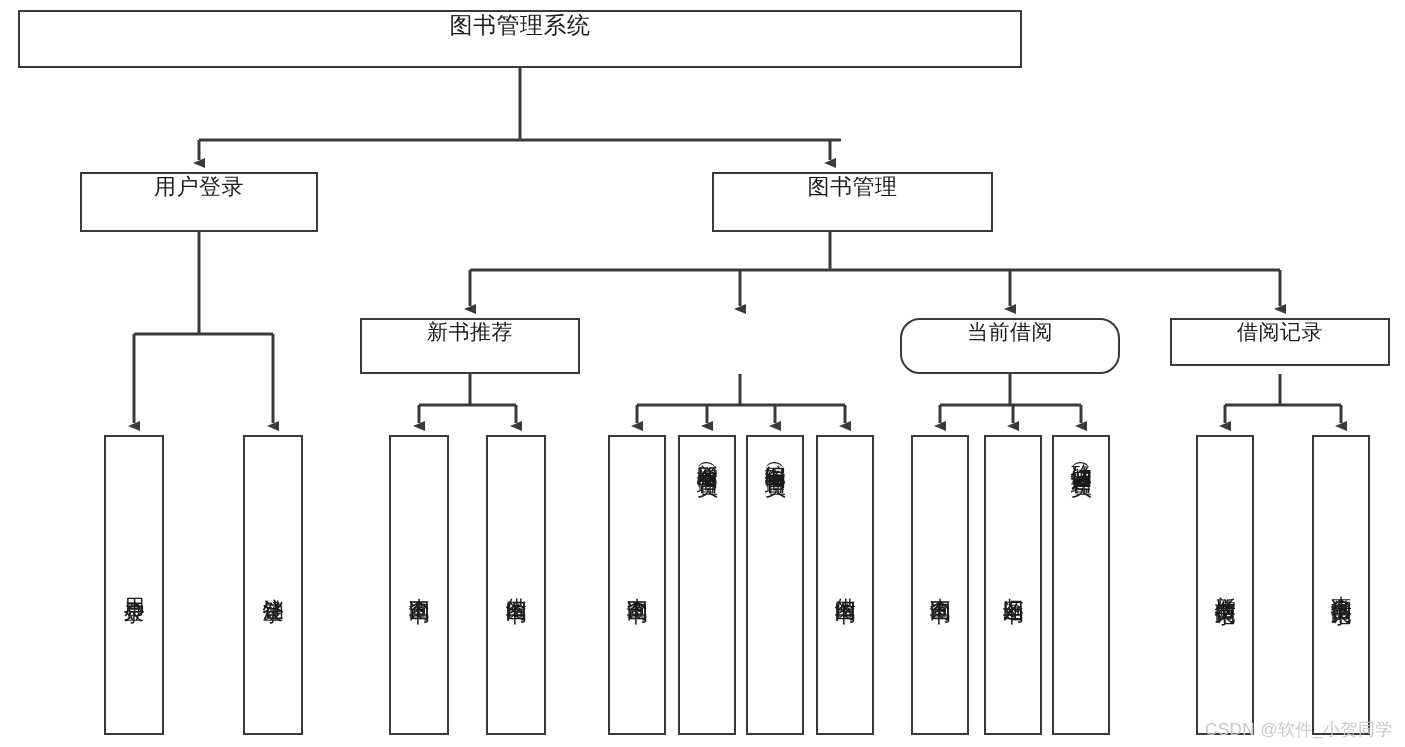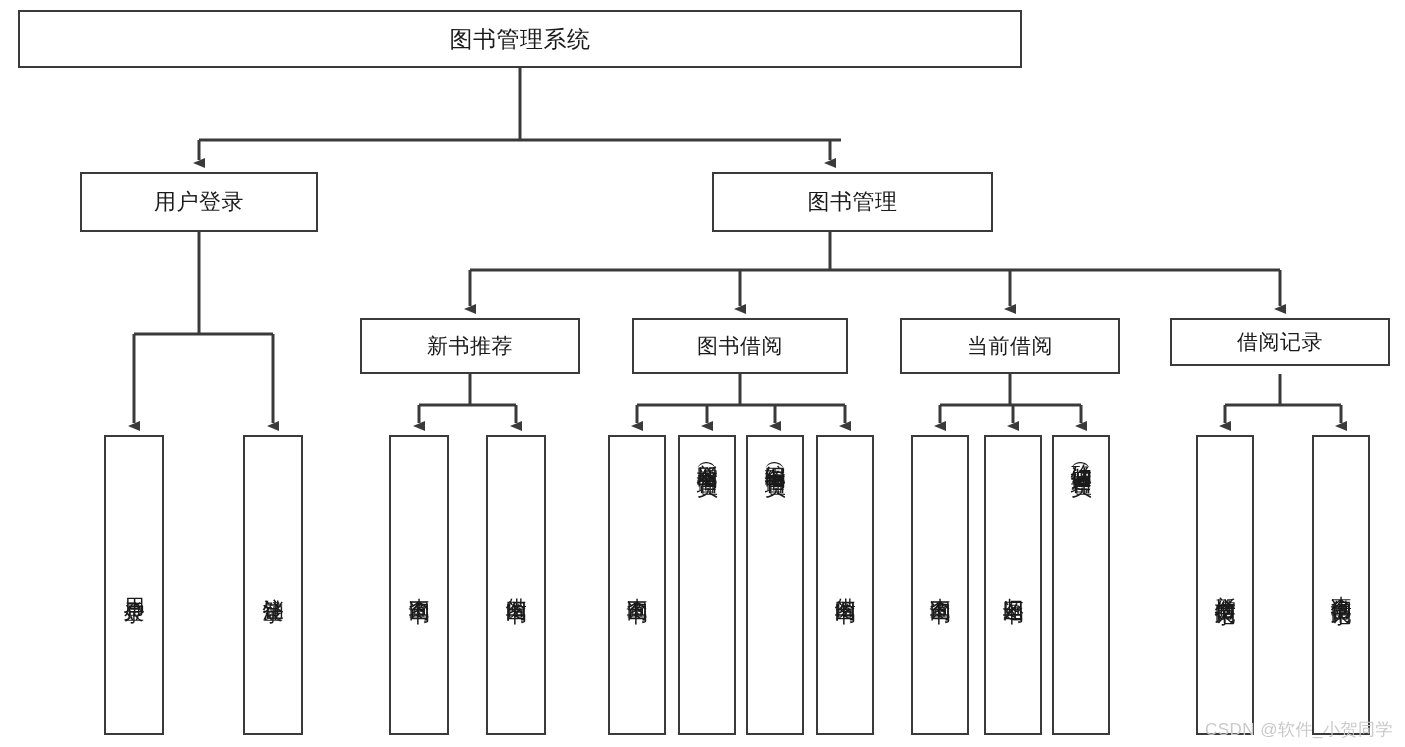--- a/index.html
+++ b/index.html
@@ -25,21 +25,21 @@
     width: 1405px;
     height: 747px;
     pointer-events: none;
   }
   .node {
     position: absolute;
     box-sizing: border-box;
     background: #ffffff;
     border: 2px solid #3a3a3a;
     display: flex;
-    align-items: center;
+    align-items: flex-start;
     justify-content: center;
     text-align: center;
     z-index: 2;
   }
   .node .label {
     font-size: 22px;
     line-height: 1.15;
     letter-spacing: 0.5px;
     white-space: nowrap;
     color: #1a1a1a;
@@ -138,24 +138,21 @@
   <div class="node lvl2" style="left:80px; top:172px; width:238px; height:60px;">
     <span class="label">用户登录</span>
   </div>
   <div class="node lvl2" style="left:712px; top:172px; width:281px; height:60px;">
     <span class="label">图书管理</span>
   </div>
 
   <div class="node lvl3" style="left:360px; top:318px; width:220px; height:56px;">
     <span class="label">新书推荐</span>
   </div>
-  <div class="node lvl3" style="left:632px; top:318px; width:216px; height:56px;">
-    <span class="label">图书借阅</span>
-  </div>
-  <div class="node lvl3" style="left:900px; top:318px; width:220px; height:56px;">
+  <div class="node lvl3" style="left:900px; top:318px; width:220px; height:56px;border-radius:20px;">
     <span class="label">当前借阅</span>
   </div>
   <div class="node lvl3" style="left:1170px; top:318px; width:220px; height:48px;">
     <span class="label">借阅记录</span>
   </div>
 
   <div class="node leaf centered" style="left:104px; top:435px; width:60px; height:300px;">
     <span class="label">用户登录</span>
   </div>
   <div class="node leaf centered" style="left:243px; top:435px; width:60px; height:300px;">

